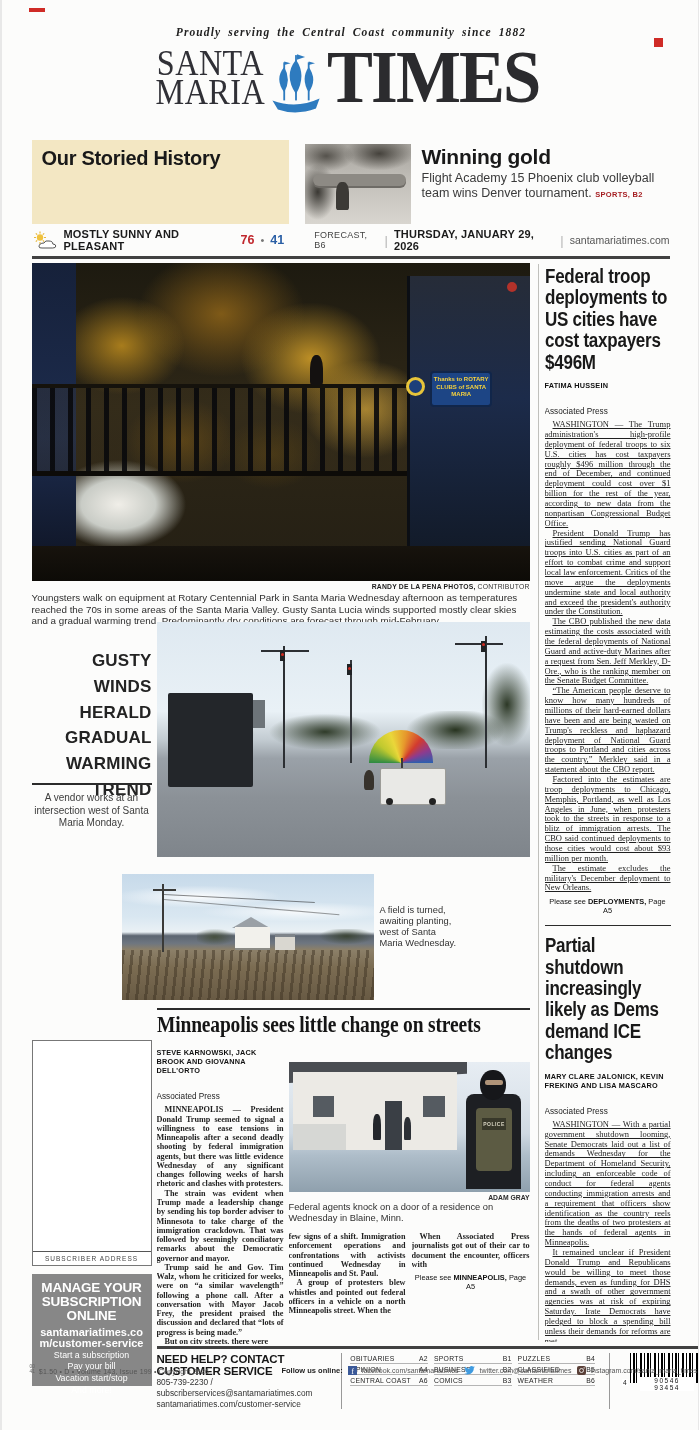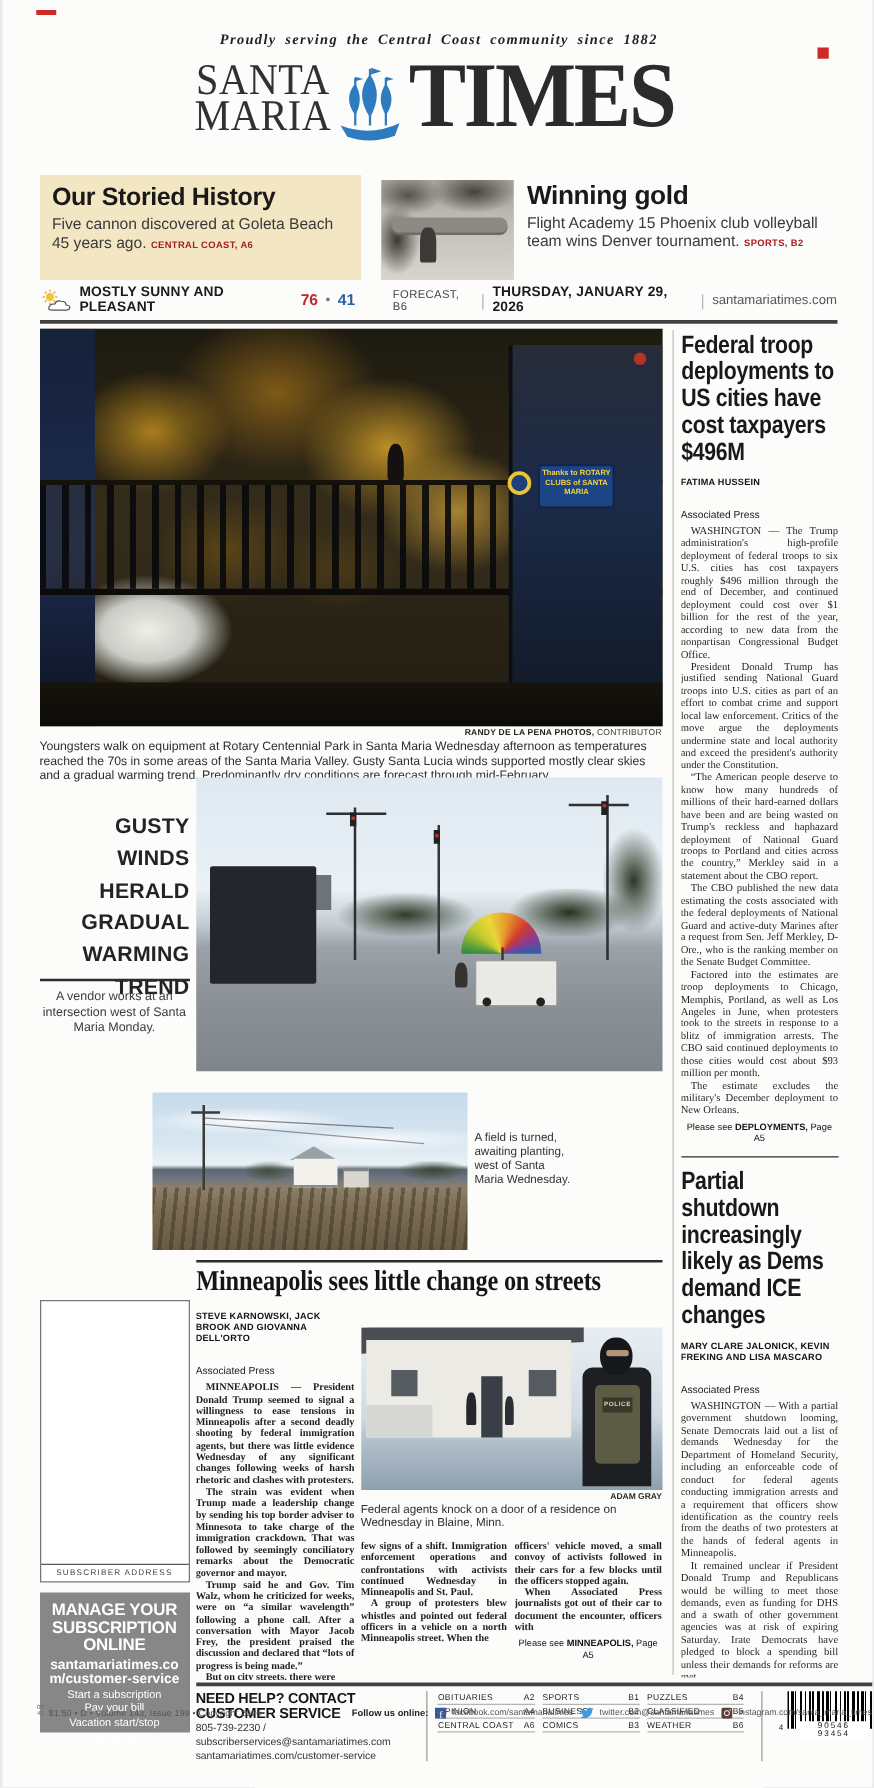--- a/index.html
+++ b/index.html
@@ -159,21 +159,21 @@
   .subscription-box{left:30px;top:1274px;width:120px;height:112px;background:#878787;color:#fff;
      text-align:center;padding:7px 4px;box-sizing:border-box;}
   .sub-title{font-weight:bold;font-size:13.5px;line-height:1.05;letter-spacing:-.2px;}
   .sub-url{font-weight:bold;font-size:11px;line-height:1.05;margin-top:3px;word-break:break-all;}
   .sub-item{font-size:8.8px;line-height:1.35;}
   
   .right-col{left:543px;top:264px;width:126px;height:1078px;overflow:hidden;}
   .rc-head{width:148px;transform:scaleX(.851);transform-origin:left top;
      font-weight:bold;font-size:20px;line-height:1.07;letter-spacing:-.3px;color:#191919;margin:2px 0 8px;}
   .rc-body p{font-family:"Liberation Serif",serif;font-size:8.5px;line-height:1.16;
-     text-align:justify;margin:0;text-indent:8px;color:#1f1f1f;}
+     text-align:justify;margin:0;text-indent:8px;color:#1f1f1f;text-decoration:underline;}
   .rc-divider{height:1px;background:#2b2b2b;margin:10px 0 9px;border:0;}
   
   .footer-rule{left:155px;top:1346px;width:541px;height:2.5px;background:#414141;}
   .footer{left:155px;top:1353px;width:541px;display:flex;align-items:stretch;}
   .help{width:196px;}
   .help-title{font-weight:bold;font-size:11.5px;letter-spacing:-.2px;color:#161616;}
   .help-line{font-size:8.3px;color:#333;line-height:1.3;}
   .f-vdiv{width:1px;background:#999;margin:0 8px;}
   .idx-group{width:86px;margin-right:6px;}
   .idx-row{display:flex;justify-content:space-between;border-bottom:1px solid #b5b5b5;
@@ -220,21 +220,20 @@
           <path d="M19 9 l7 2 -7 2 Z"></path>
           <path d="M46 9 l7 2 -7 2 Z"></path>
         </g>
       </svg>
     </span>
     <div class="logo-times">TIMES</div>
   </div>
 
   <div class="abs promo-left">
     <div class="promo-title">Our Storied History</div>
-    <div class="promo-text"><span>Five cannon discovered at Goleta Beach 45 years ago. </span><span class="promo-ref">CENTRAL COAST, A6</span></div>
   </div>
   <div class="abs promo-photo">
     <div class="pp-blobs"></div>
     <div class="pp-log"></div>
     <div class="pp-figure"></div>
   </div>
   <div class="abs promo-right">
     <div class="promo-title">Winning gold</div>
     <div class="promo-text"><span>Flight Academy 15 Phoenix club volleyball team wins Denver tournament. </span><span class="promo-ref">SPORTS, B2</span></div>
   </div>
@@ -351,21 +350,20 @@
       <div class="mp-patch">POLICE</div>
     </div>
   </div>
   <div class="abs mpls-credit">ADAM GRAY</div>
   <div class="abs newscol col2">
     <p class="noindent">few signs of a shift. Immigration enforcement operations and confrontations with activists continued Wednesday in Minneapolis and St. Paul.</p>
     <p>A group of protesters blew whistles and pointed out federal officers in a vehicle on a north Minneapolis street. When the</p>
   </div>
   <div class="abs mpls-caption">Federal agents knock on a door of a residence on Wednesday in Blaine, Minn.</div>
   <div class="abs newscol col3">
-    <p class="noindent">officers' vehicle moved, a small convoy of activists followed in their cars for a few blocks until the officers stopped again.</p>
     <p>When Associated Press journalists got out of their car to document the encounter, officers with</p>
     <div class="jump"><span>Please see </span><b>MINNEAPOLIS,</b><span> Page A5</span></div>
   </div>
 
   <div class="abs subscriber-box">
     <div class="subscriber-label">SUBSCRIBER ADDRESS</div>
   </div>
 
   <div class="abs subscription-box">
     <div class="sub-title">MANAGE YOUR SUBSCRIPTION ONLINE</div>
@@ -376,22 +374,22 @@
     <div class="sub-item">And more!</div>
   </div>
 
   <div class="abs right-col">
     <div class="rc-head">Federal troop deployments to US cities have cost taxpayers $496M</div>
     <div class="news-byline">FATIMA HUSSEIN</div>
     <div class="news-agency">Associated Press</div>
     <div class="rc-body">
       <p>WASHINGTON — The Trump administration's high-profile deployment of federal troops to six U.S. cities has cost taxpayers roughly $496 million through the end of December, and continued deployment could cost over $1 billion for the rest of the year, according to new data from the nonpartisan Congressional Budget Office.</p>
       <p>President Donald Trump has justified sending National Guard troops into U.S. cities as part of an effort to combat crime and support local law enforcement. Critics of the move argue the deployments undermine state and local authority and exceed the president's authority under the Constitution.</p>
+      <p>The CBO published the new data estimating the costs associated with the federal deployments of National Guard and active-duty Marines after a request from Sen. Jeff Merkley, D-Ore., who is the ranking member on the Senate Budget Committee.</p>
       <p>“The American people deserve to know how many hundreds of millions of their hard-earned dollars have been and are being wasted on Trump's reckless and haphazard deployment of National Guard troops to Portland and cities across the country,” Merkley said in a statement about the CBO report.</p>
-      <p>The CBO published the new data estimating the costs associated with the federal deployments of National Guard and active-duty Marines after a request from Sen. Jeff Merkley, D-Ore., who is the ranking member on the Senate Budget Committee.</p>
       <p>Factored into the estimates are troop deployments to Chicago, Memphis, Portland, as well as Los Angeles in June, when protesters took to the streets in response to a blitz of immigration arrests. The CBO said continued deployments to those cities would cost about $93 million per month.</p>
       <p>The estimate excludes the military's December deployment to New Orleans.</p>
     </div>
     <div class="jump"><span>Please see </span><b>DEPLOYMENTS,</b><span> Page A5</span></div>
     <div class="rc-divider"></div>
     <div class="rc-head">Partial shutdown increasingly likely as Dems demand ICE changes</div>
     <div class="news-byline">MARY CLARE JALONICK, KEVIN FREKING AND LISA MASCARO</div>
     <div class="news-agency">Associated Press</div>
     <div class="rc-body">
       <p>WASHINGTON — With a partial government shutdown looming, Senate Democrats laid out a list of demands Wednesday for the Department of Homeland Security, including an enforceable code of conduct for federal agents conducting immigration arrests and a requirement that officers show identification as the country reels from the deaths of two protesters at the hands of federal agents in Minneapolis.</p>

